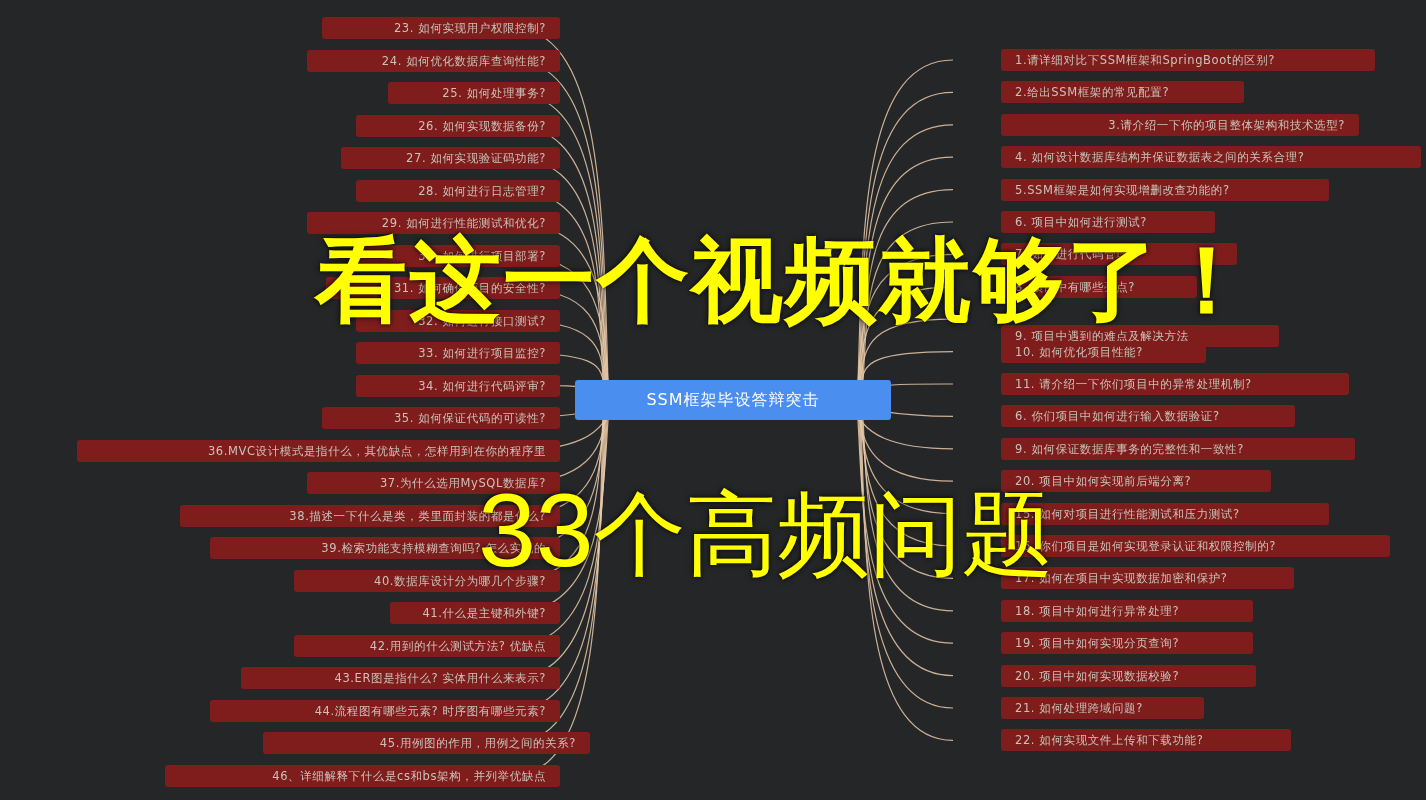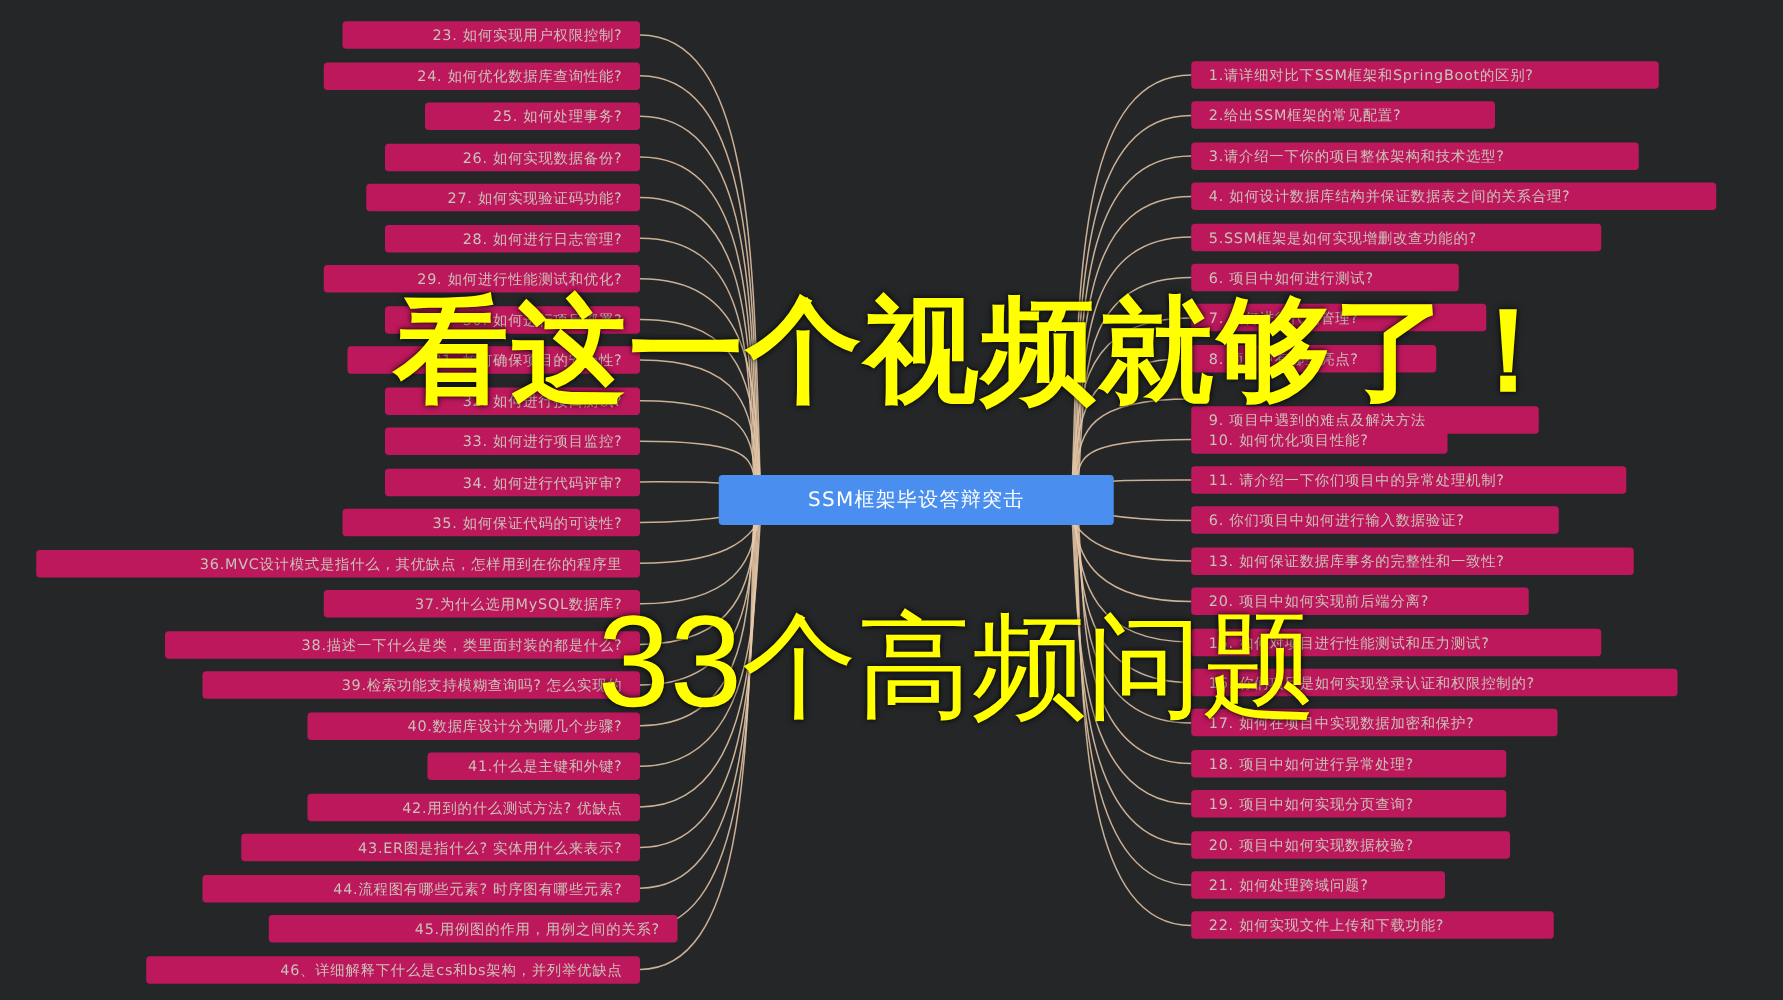--- a/index.html
+++ b/index.html
@@ -8,28 +8,29 @@
     background: #252628;
     position: relative;
     font-family: "DejaVu Sans", "Liberation Sans", sans-serif;
   }
   #canvas { position: absolute; left: 0; top: 0; width: 1426px; height: 800px; }
   svg.links { position: absolute; left: 0; top: 0; width: 1426px; height: 800px; }
   .node {
     position: absolute;
     height: 22px;
     line-height: 22px;
-    background: #be185d;
+    background: #7f1d1d;
     color: #c9c2b8;
     font-size: 11.5px;
     letter-spacing: 0.6px;
     border-radius: 3px;
     padding: 0 14px;
     white-space: nowrap;
     box-sizing: border-box;
+    margin-left: 48px;
   }
   .node.left { text-align: right; }
   .node.right { text-align: left; }
   .root {
     position: absolute;
     left: 575px; top: 380px; width: 316px; height: 40px;
     background: #4a8ff0;
     border-radius: 3px;
     color: #ffffff;
     font-size: 16px;
@@ -145,31 +146,31 @@
       <div class="node left" style="left: 342px; top: 602px; width: 170px;">41.什么是主键和外键?</div>
       <div class="node left" style="left: 246px; top: 634.5px; width: 266px;">42.用到的什么测试方法? 优缺点</div>
       <div class="node left" style="left: 193px; top: 667px; width: 319px;">43.ER图是指什么? 实体用什么来表示?</div>
       <div class="node left" style="left: 162px; top: 699.5px; width: 350px;">44.流程图有哪些元素? 时序图有哪些元素?</div>
       <div class="node left" style="left: 215px; top: 732px; width: 327px;">45.用例图的作用，用例之间的关系?</div>
       <div class="node left" style="left: 117px; top: 764.5px; width: 395px;">46、详细解释下什么是cs和bs架构，并列举优缺点</div>
     </div>
   <div id="right-col">
       <div class="node right" style="left: 953px; top: 49px; width: 374px;">1.请详细对比下SSM框架和SpringBoot的区别?</div>
       <div class="node right" style="left: 953px; top: 81.4px; width: 243px;">2.给出SSM框架的常见配置?</div>
-      <div class="node right" style="left: 953px; top: 113.8px; width: 358px;">3.请介绍一下你的项目整体架构和技术选型?</div>
+      <div class="node right" style="left: 953px; top: 113.8px; width: 358px; text-align: right;">3.请介绍一下你的项目整体架构和技术选型?</div>
       <div class="node right" style="left: 953px; top: 146.2px; width: 420px;">4. 如何设计数据库结构并保证数据表之间的关系合理?</div>
       <div class="node right" style="left: 953px; top: 178.6px; width: 328px;">5.SSM框架是如何实现增删改查功能的?</div>
       <div class="node right" style="left: 953px; top: 211px; width: 214px;">6. 项目中如何进行测试?</div>
       <div class="node right" style="left: 953px; top: 243.4px; width: 236px;">7. 如何进行代码管理?</div>
       <div class="node right" style="left: 953px; top: 275.8px; width: 196px;">8. 项目中有哪些亮点?</div>
       <div class="node right" style="left: 953px; top: 325px; width: 278px;">9. 项目中遇到的难点及解决方法</div>
       <div class="node right" style="left: 953px; top: 340.6px; width: 205px;">10. 如何优化项目性能?</div>
       <div class="node right" style="left: 953px; top: 373px; width: 348px;">11. 请介绍一下你们项目中的异常处理机制?</div>
       <div class="node right" style="left: 953px; top: 405.4px; width: 294px;">6. 你们项目中如何进行输入数据验证?</div>
-      <div class="node right" style="left: 953px; top: 437.8px; width: 354px;">13. 如何保证数据库事务的完整性和一致性?</div>
+      <div class="node right" style="left: 953px; top: 437.8px; width: 354px;">9. 如何保证数据库事务的完整性和一致性?</div>
       <div class="node right" style="left: 953px; top: 470.2px; width: 270px;">20. 项目中如何实现前后端分离?</div>
       <div class="node right" style="left: 953px; top: 502.6px; width: 328px;">15. 如何对项目进行性能测试和压力测试?</div>
       <div class="node right" style="left: 953px; top: 535px; width: 389px;">16. 你们项目是如何实现登录认证和权限控制的?</div>
       <div class="node right" style="left: 953px; top: 567.4px; width: 293px;">17. 如何在项目中实现数据加密和保护?</div>
       <div class="node right" style="left: 953px; top: 599.8px; width: 252px;">18. 项目中如何进行异常处理?</div>
       <div class="node right" style="left: 953px; top: 632.2px; width: 252px;">19. 项目中如何实现分页查询?</div>
       <div class="node right" style="left: 953px; top: 664.6px; width: 255px;">20. 项目中如何实现数据校验?</div>
       <div class="node right" style="left: 953px; top: 697px; width: 203px;">21. 如何处理跨域问题?</div>
       <div class="node right" style="left: 953px; top: 729.4px; width: 290px;">22. 如何实现文件上传和下载功能?</div>
     </div>

